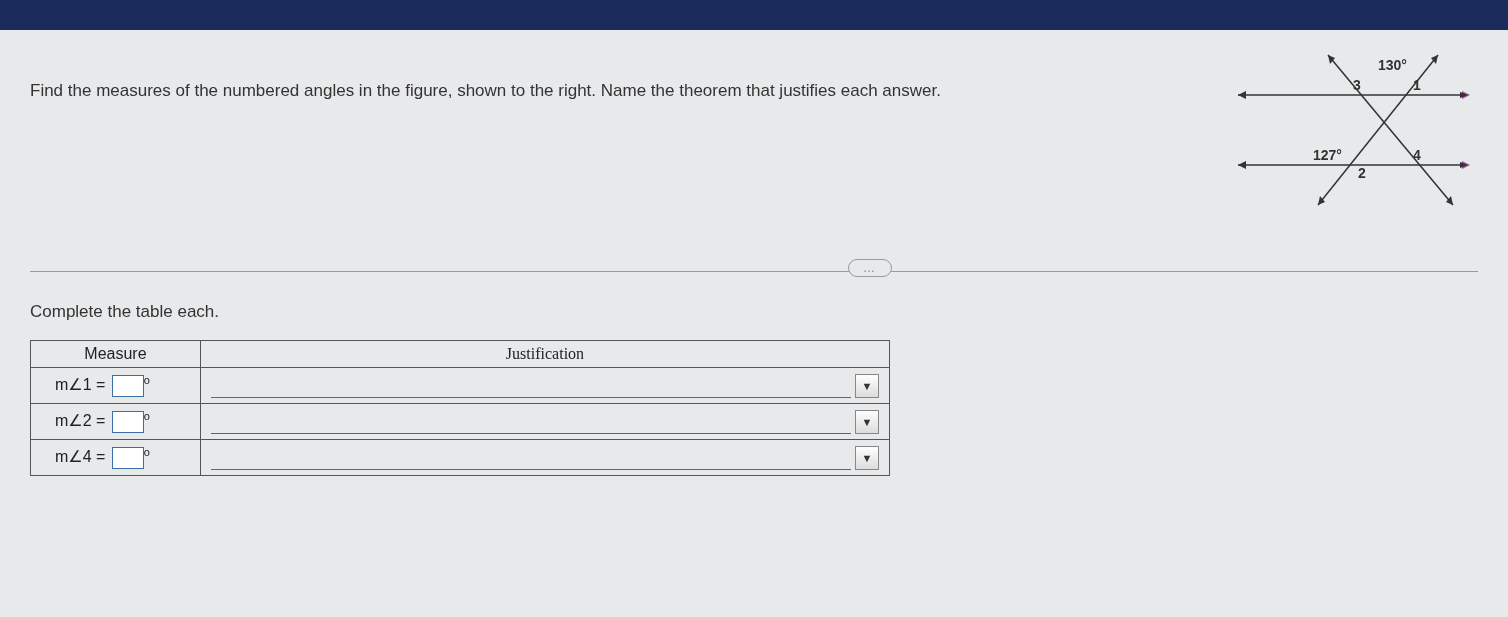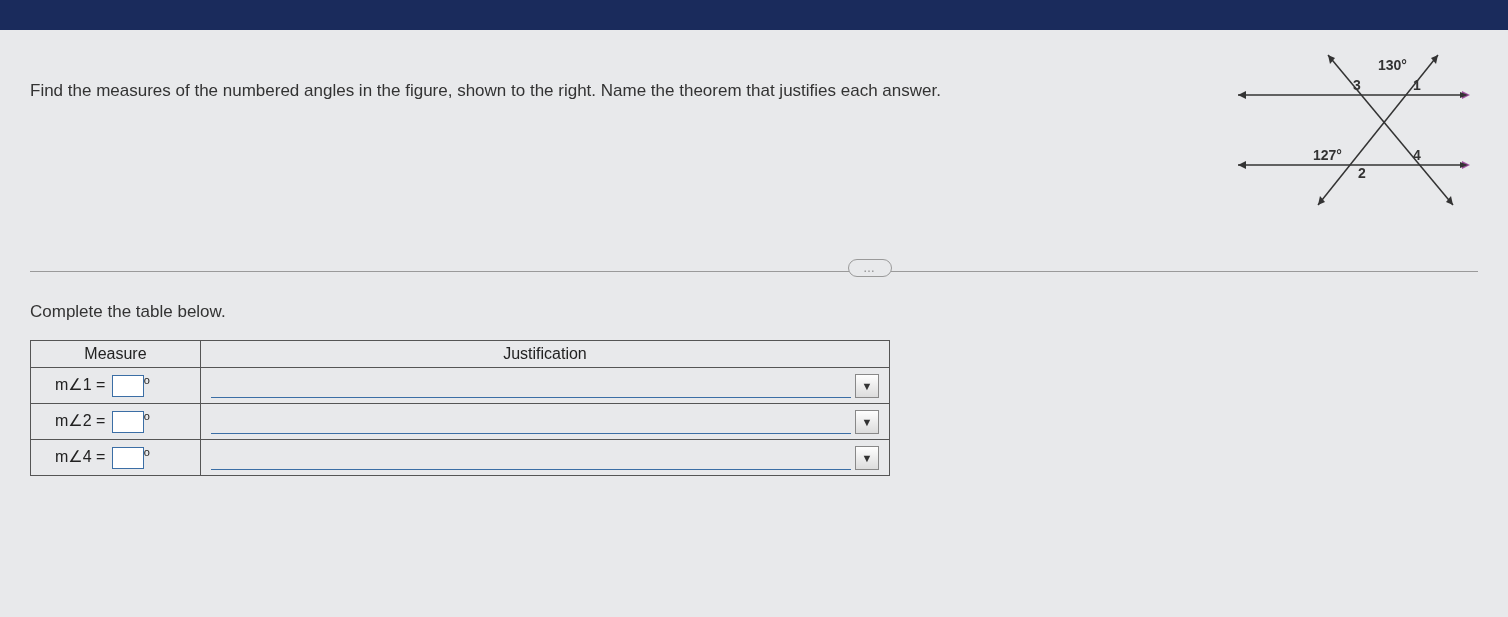--- a/index.html
+++ b/index.html
@@ -75,21 +75,21 @@
       font-size: 16px;
       color: #222;
     }
     .answer-table th {
       font-weight: normal;
       padding: 4px 8px;
       text-align: center;
       background: #e8e9eb;
     }
     .col-measure { width: 170px; }
-    .col-just { width: 690px; }
+    .col-just { width: 690px; font-family: Liberation Serif, serif; }
     .measure-cell {
       padding: 6px 24px;
       white-space: nowrap;
     }
     .just-cell {
       padding: 4px 10px;
     }
     .angle-input {
       display: inline-block;
       width: 32px;
@@ -174,21 +174,21 @@
       <text x="130" y="138" class="fig-label">2</text>
       <text x="185" y="120" class="fig-label">4</text>
     </svg>
   </div>
 
   <div class="divider-wrap">
     <hr class="hr-line">
     <div class="dots-pill">…</div>
   </div>
 
-  <div class="sub-instruction">Complete the table below.</div>
+  <div class="sub-instruction">Complete the table each.</div>
 
   <table class="answer-table">
     <thead>
       <tr>
         <th class="col-measure">Measure</th>
         <th class="col-just">Justification</th>
       </tr>
     </thead>
     <tbody id="table-body">
     <tr>

